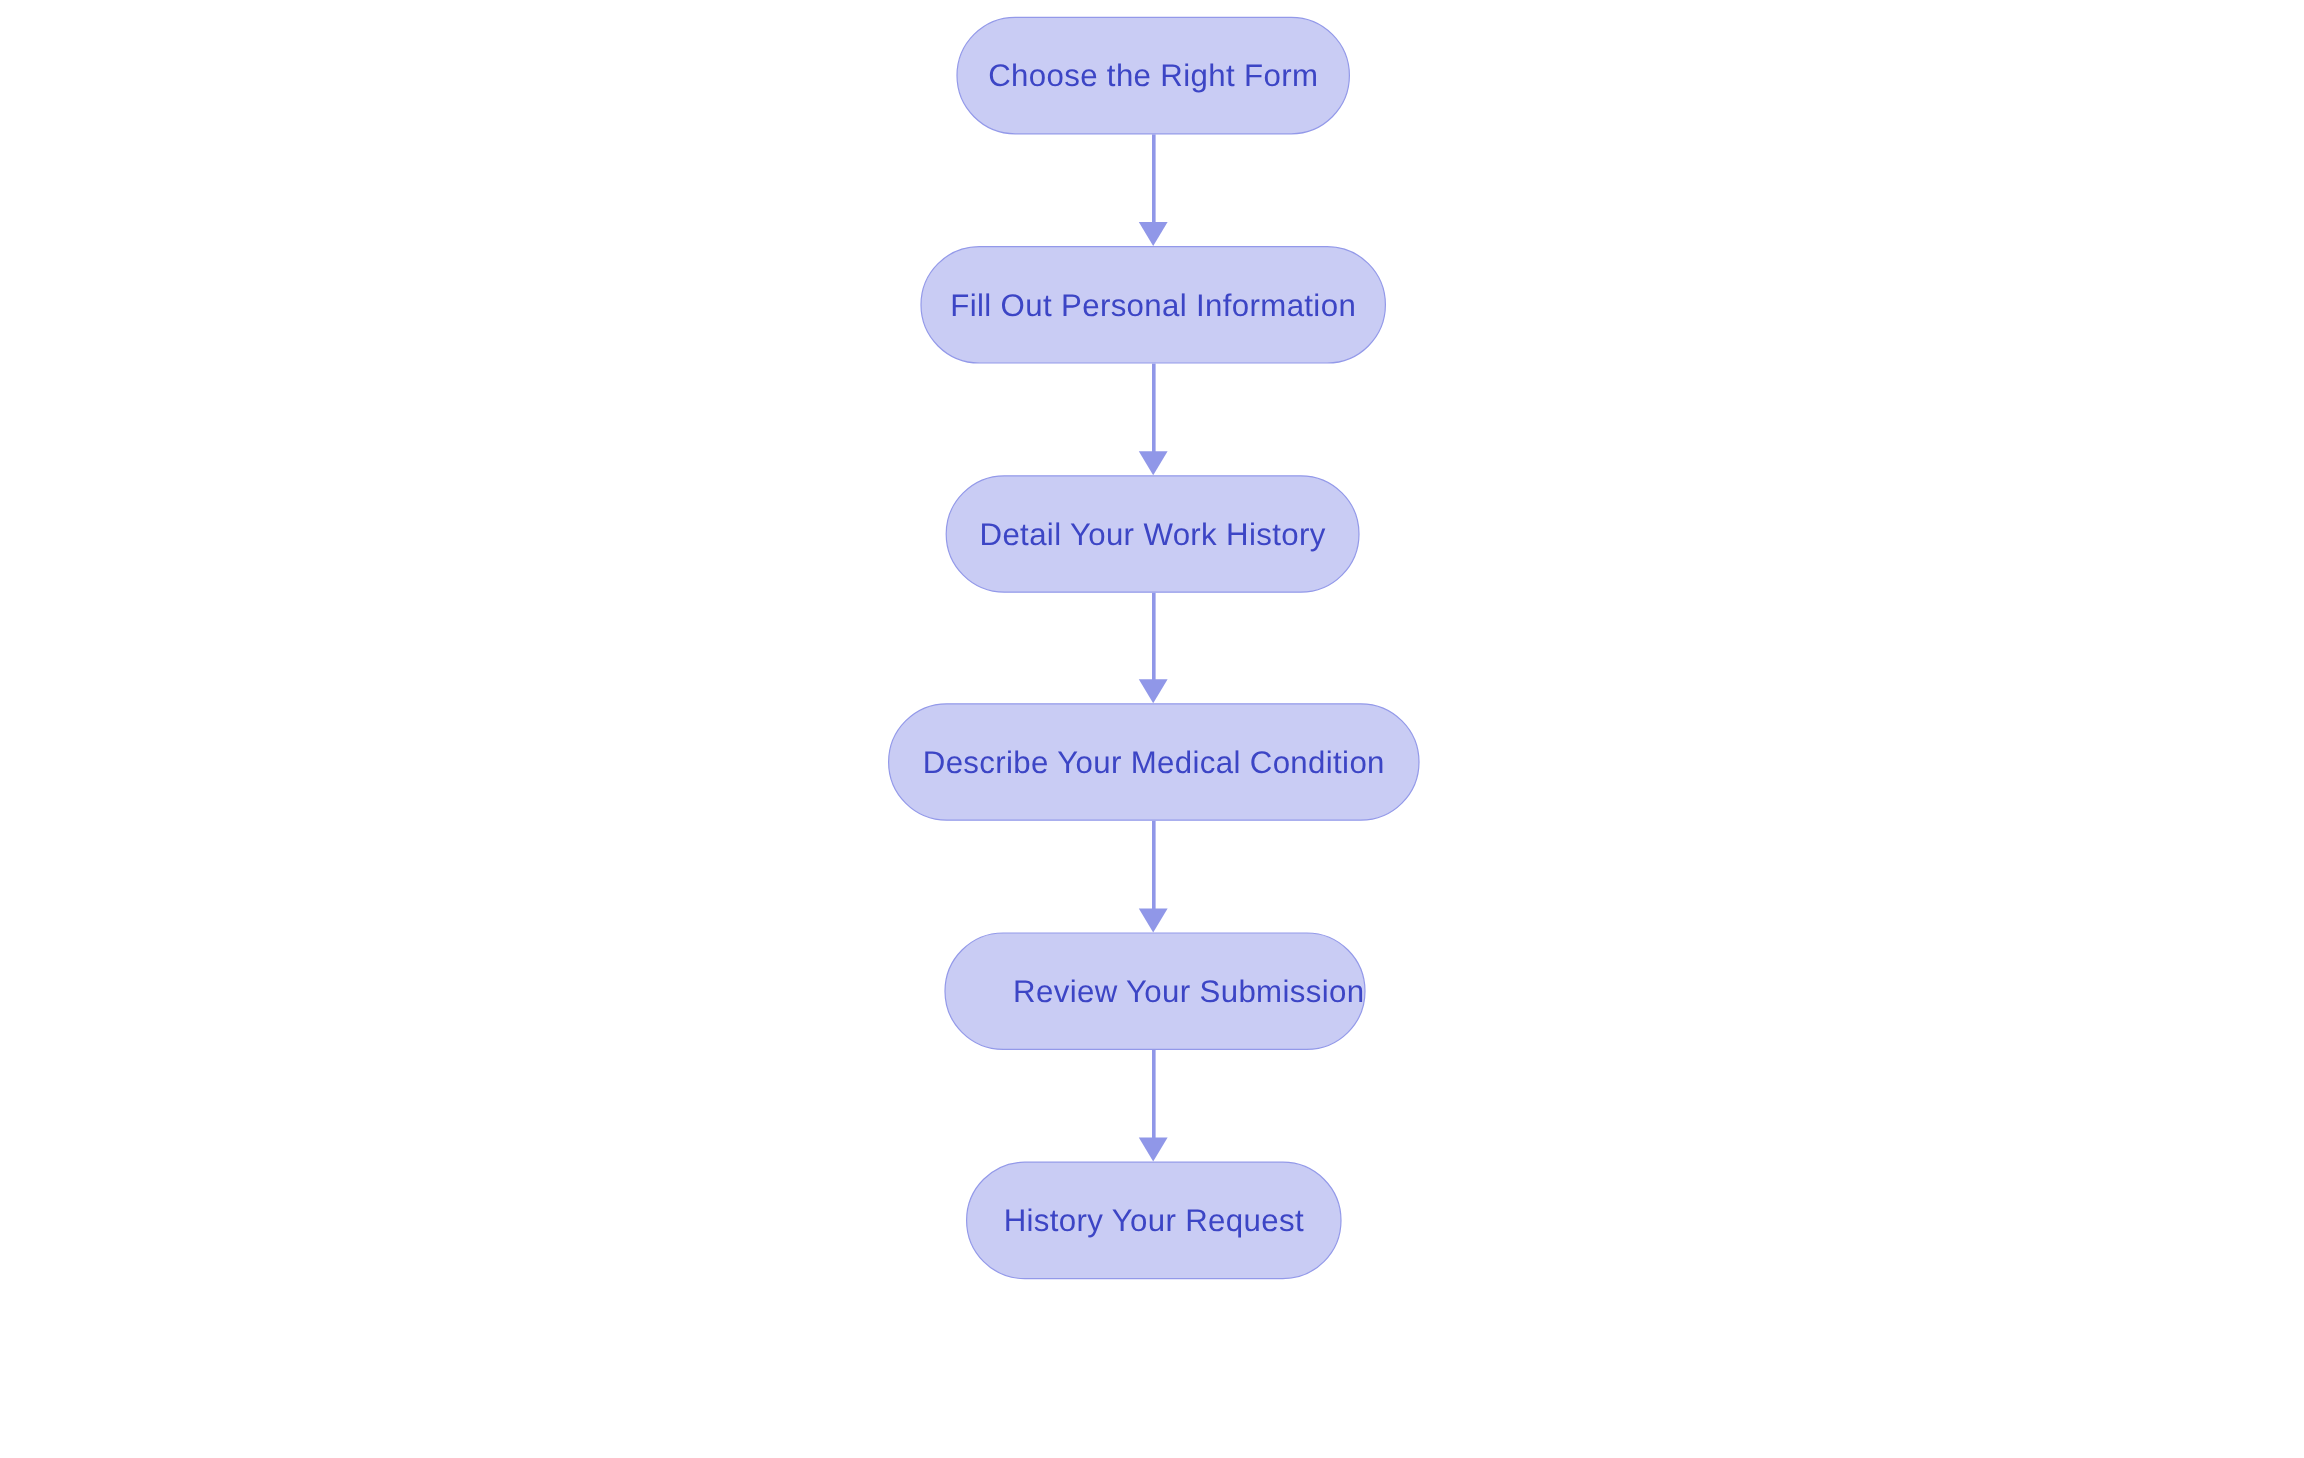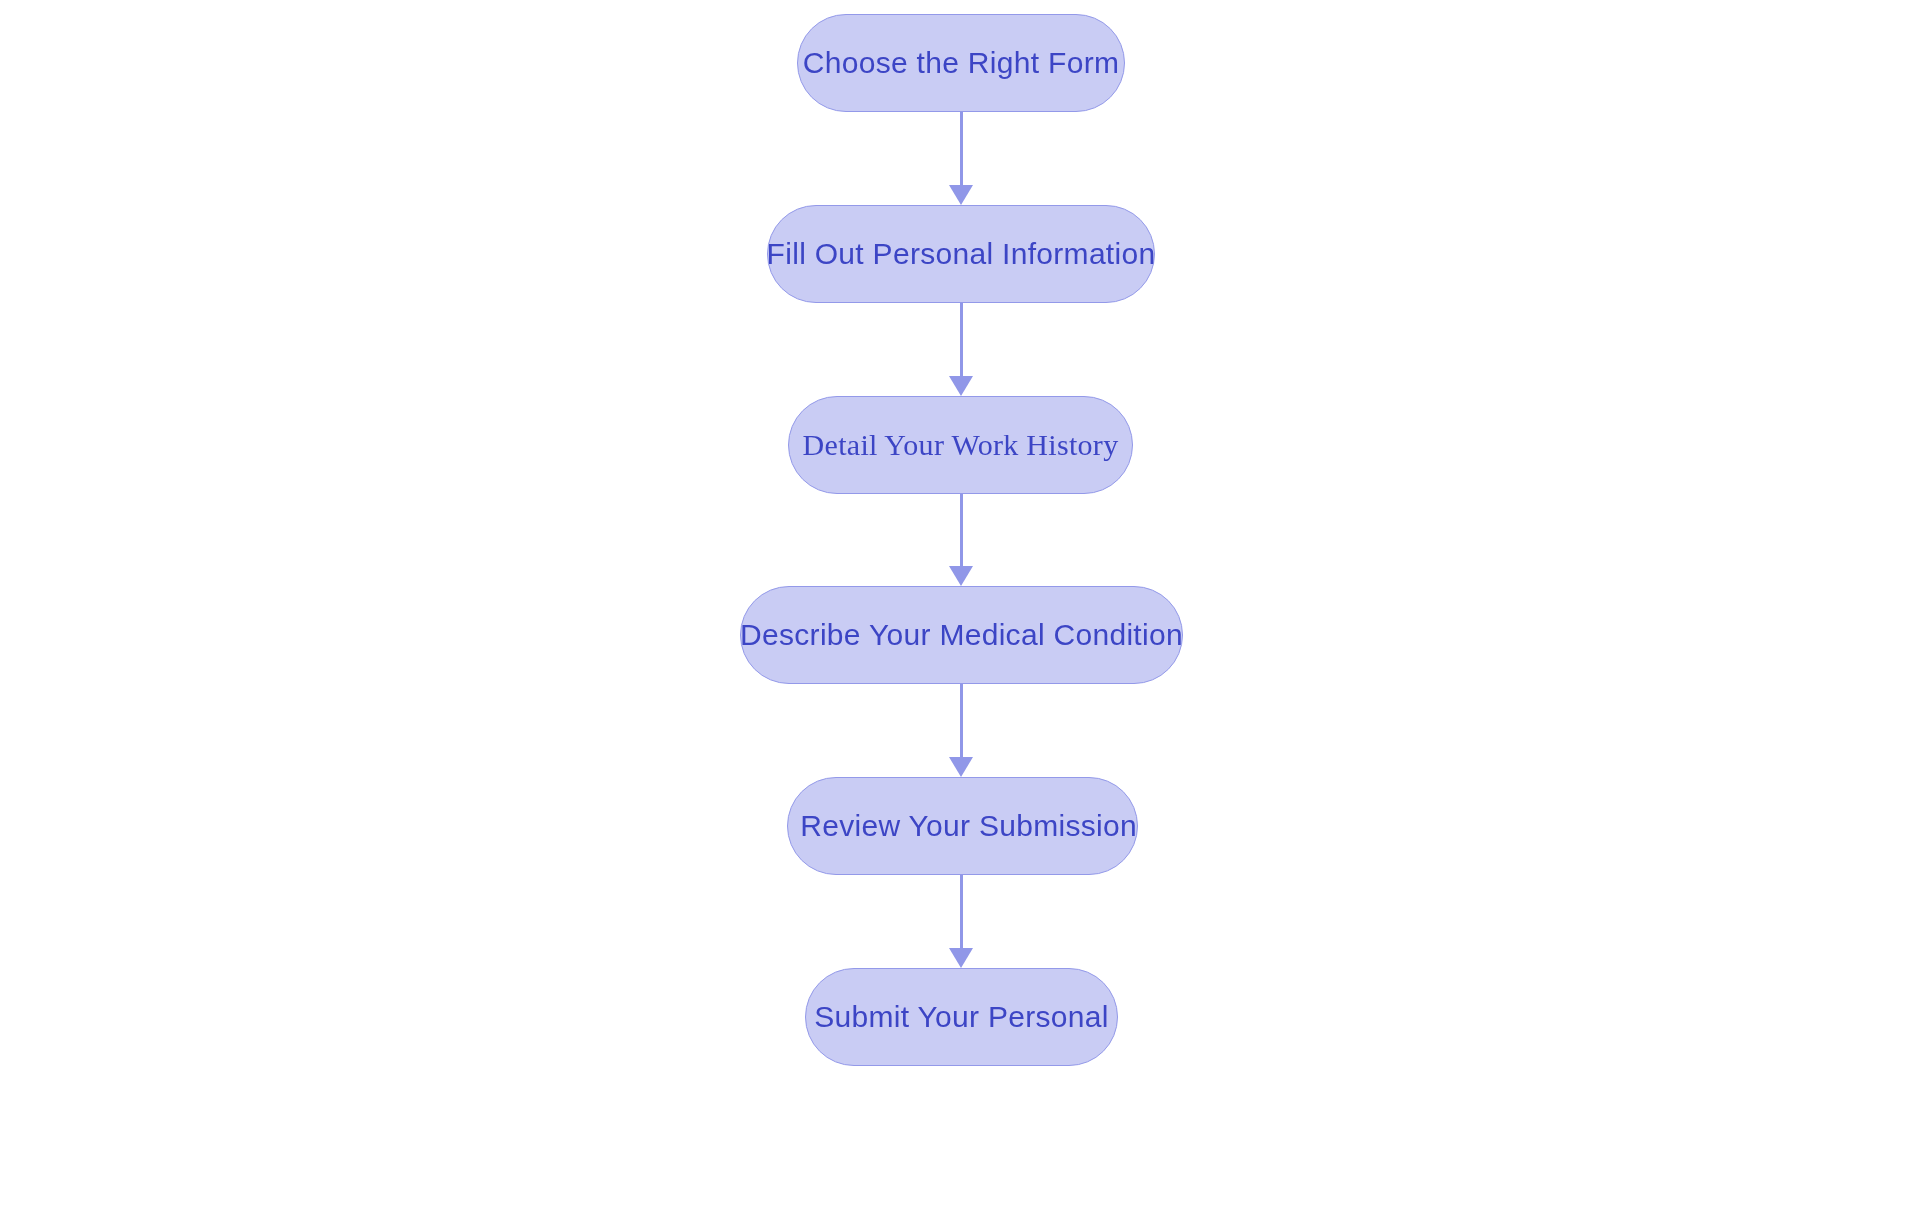--- a/index.html
+++ b/index.html
@@ -27,21 +27,21 @@
     height: 98px;
     border-radius: 49px;
     background: var(--node-fill);
     border: 1.5px solid var(--node-border);
     display: flex;
     align-items: center;
     justify-content: center;
   }
   .flow-node .node-label {
     color: var(--node-text);
-    font-size: 30px;
+    font-size: 26px;
     letter-spacing: 0.3px;
     white-space: nowrap;
   }
 
   .flow-arrow {
     position: absolute;
     transform: translateX(-50%);
     display: flex;
     flex-direction: column;
     align-items: center;
@@ -89,21 +89,21 @@
 
   <div class="flow-node" style="left:767px; top:205px; width:388px;">
     <span class="node-label">Fill Out Personal Information</span>
   </div>
 
   <div class="flow-arrow" style="left:961px; top:303px; height:93px;">
     <div class="arrow-line"></div>
     <div class="arrow-head"></div>
   </div>
 
-  <div class="flow-node" style="left:788px; top:396px; width:345px;font-family:Liberation Serif, serif;">
+  <div class="flow-node" style="left:788px; top:396px; width:345px;">
     <span class="node-label">Detail Your Work History</span>
   </div>
 
   <div class="flow-arrow" style="left:961px; top:494px; height:92px;">
     <div class="arrow-line"></div>
     <div class="arrow-head"></div>
   </div>
 
   <div class="flow-node" style="left:740px; top:586px; width:443px;">
     <span class="node-label">Describe Your Medical Condition</span>
@@ -117,17 +117,17 @@
   <div class="flow-node" style="left:787px; top:777px; width:351px;justify-content:flex-end;">
     <span class="node-label">Review Your Submission</span>
   </div>
 
   <div class="flow-arrow" style="left:961px; top:875px; height:93px;">
     <div class="arrow-line"></div>
     <div class="arrow-head"></div>
   </div>
 
   <div class="flow-node" style="left:805px; top:968px; width:313px;">
-    <span class="node-label">Submit Your Personal</span>
+    <span class="node-label">History Your Request</span>
   </div>
 
 
 </div>
 
 </body></html>

